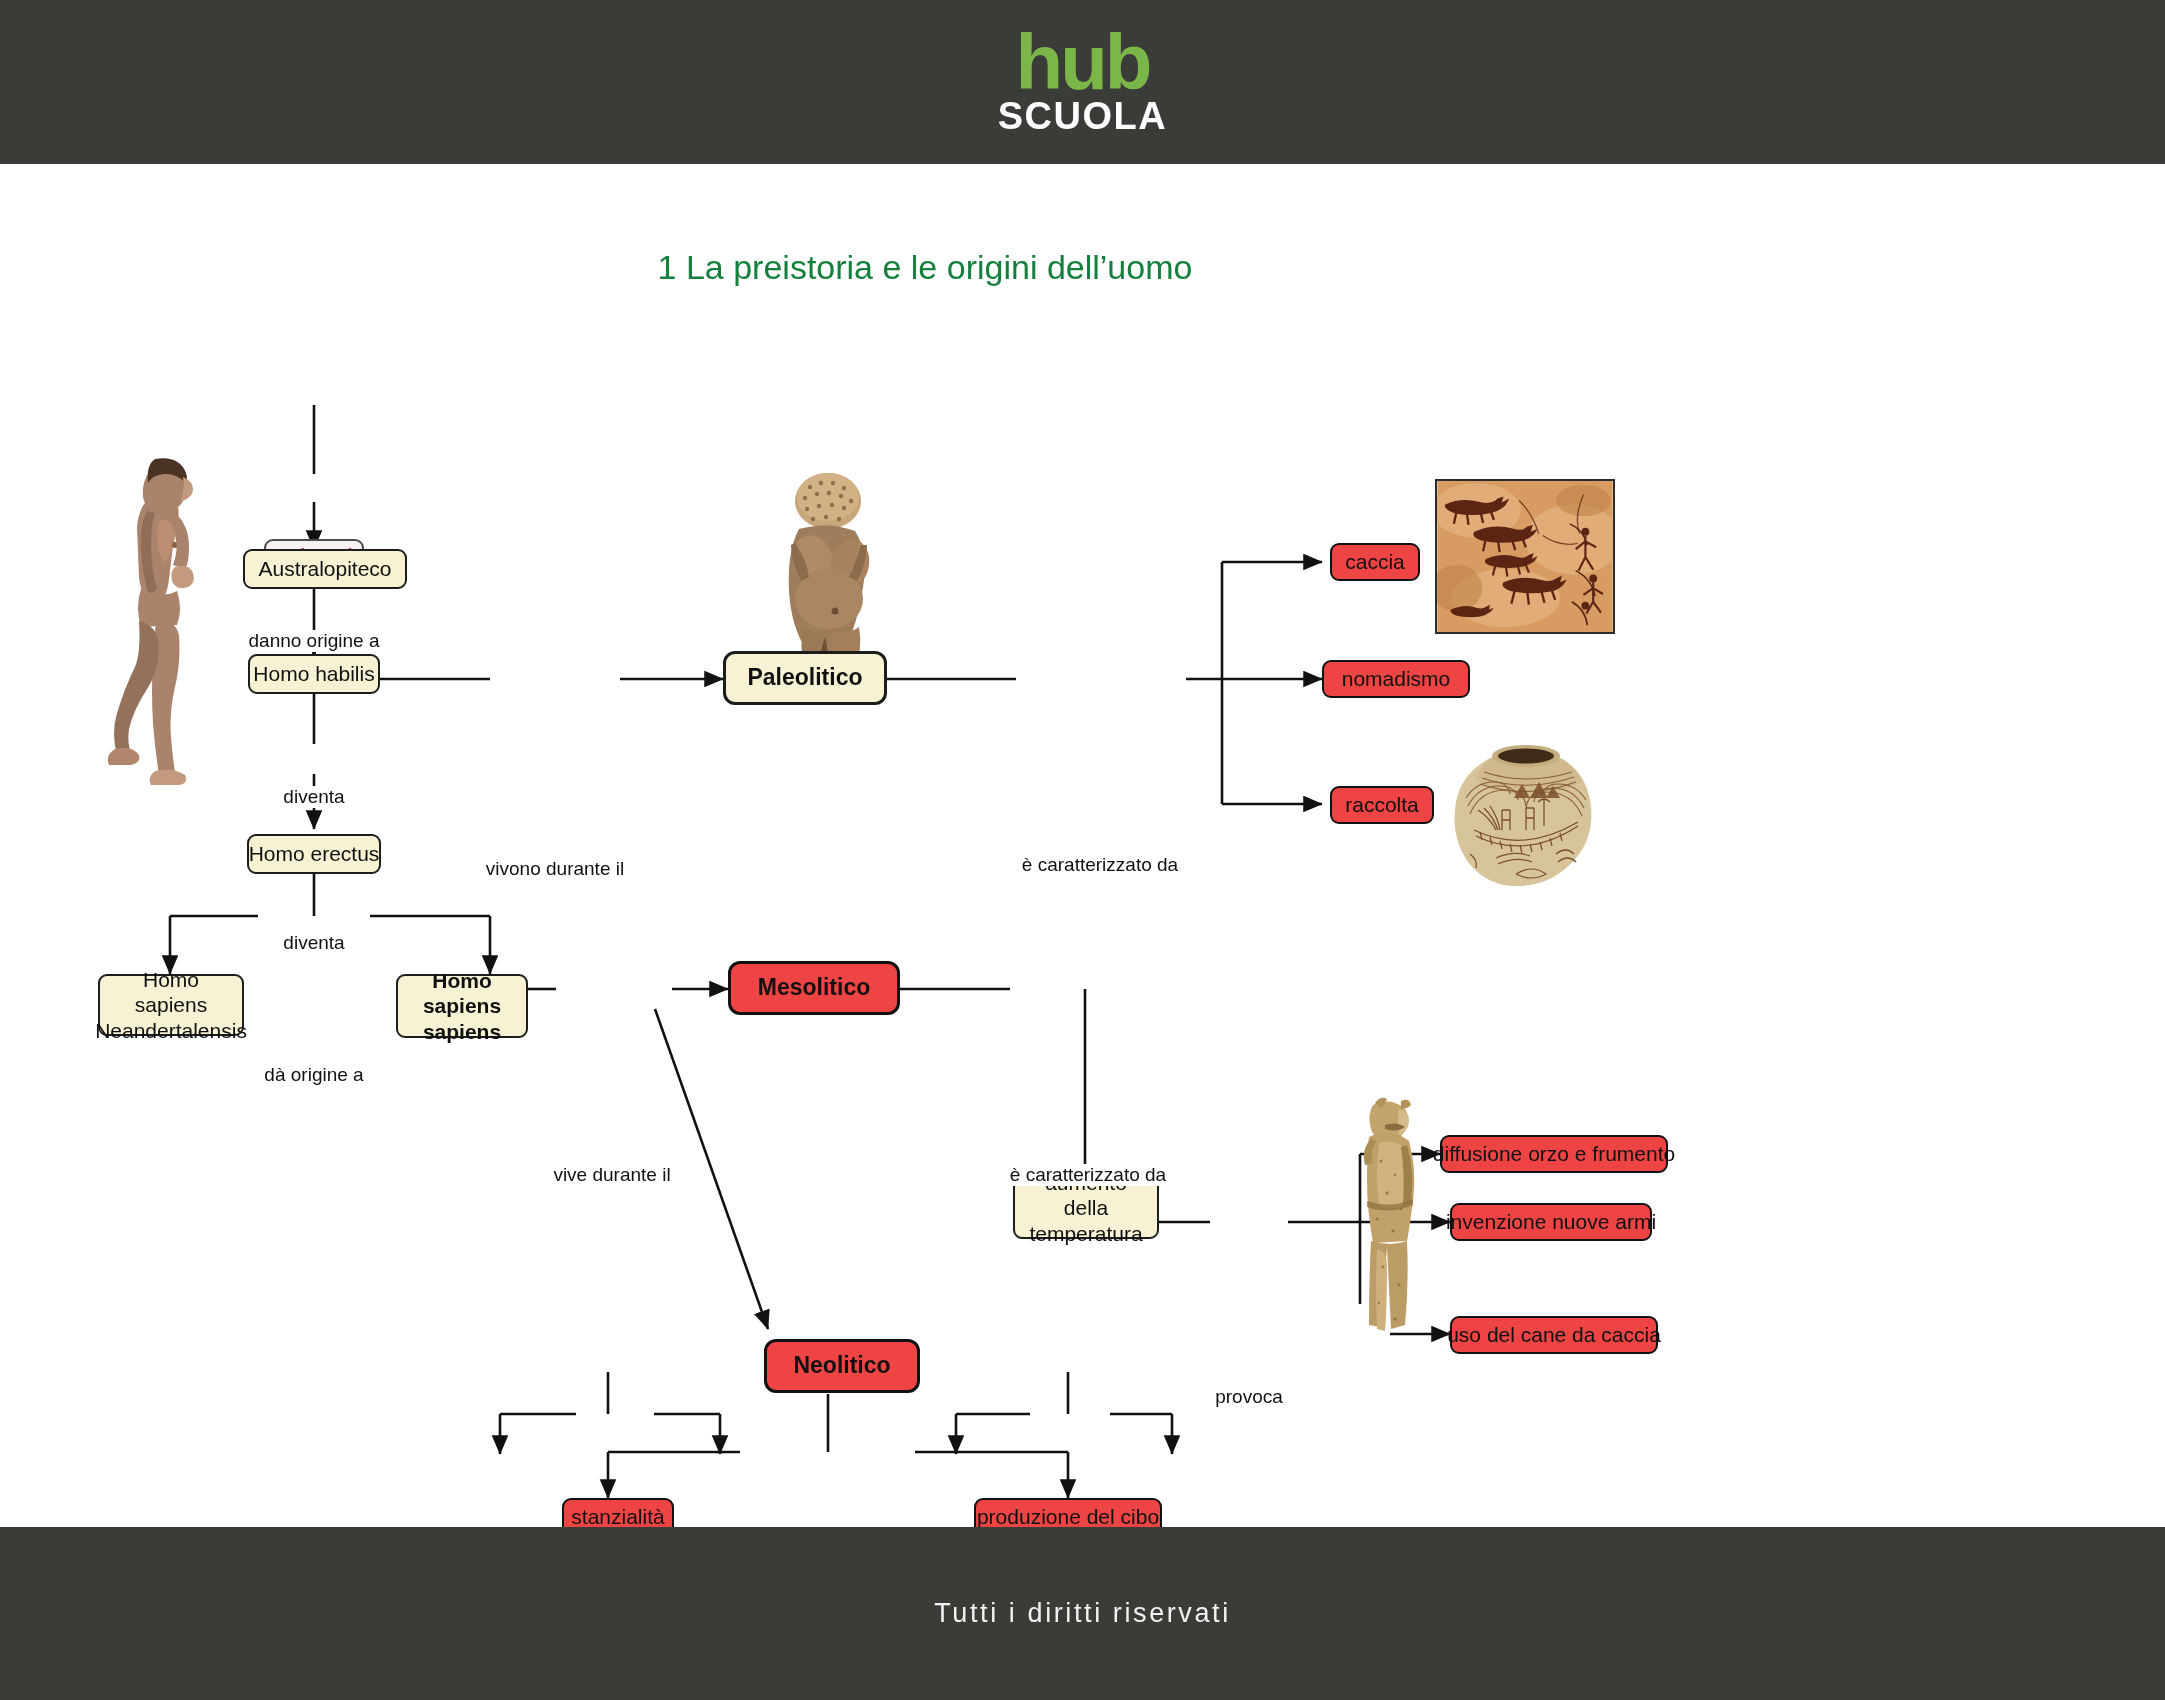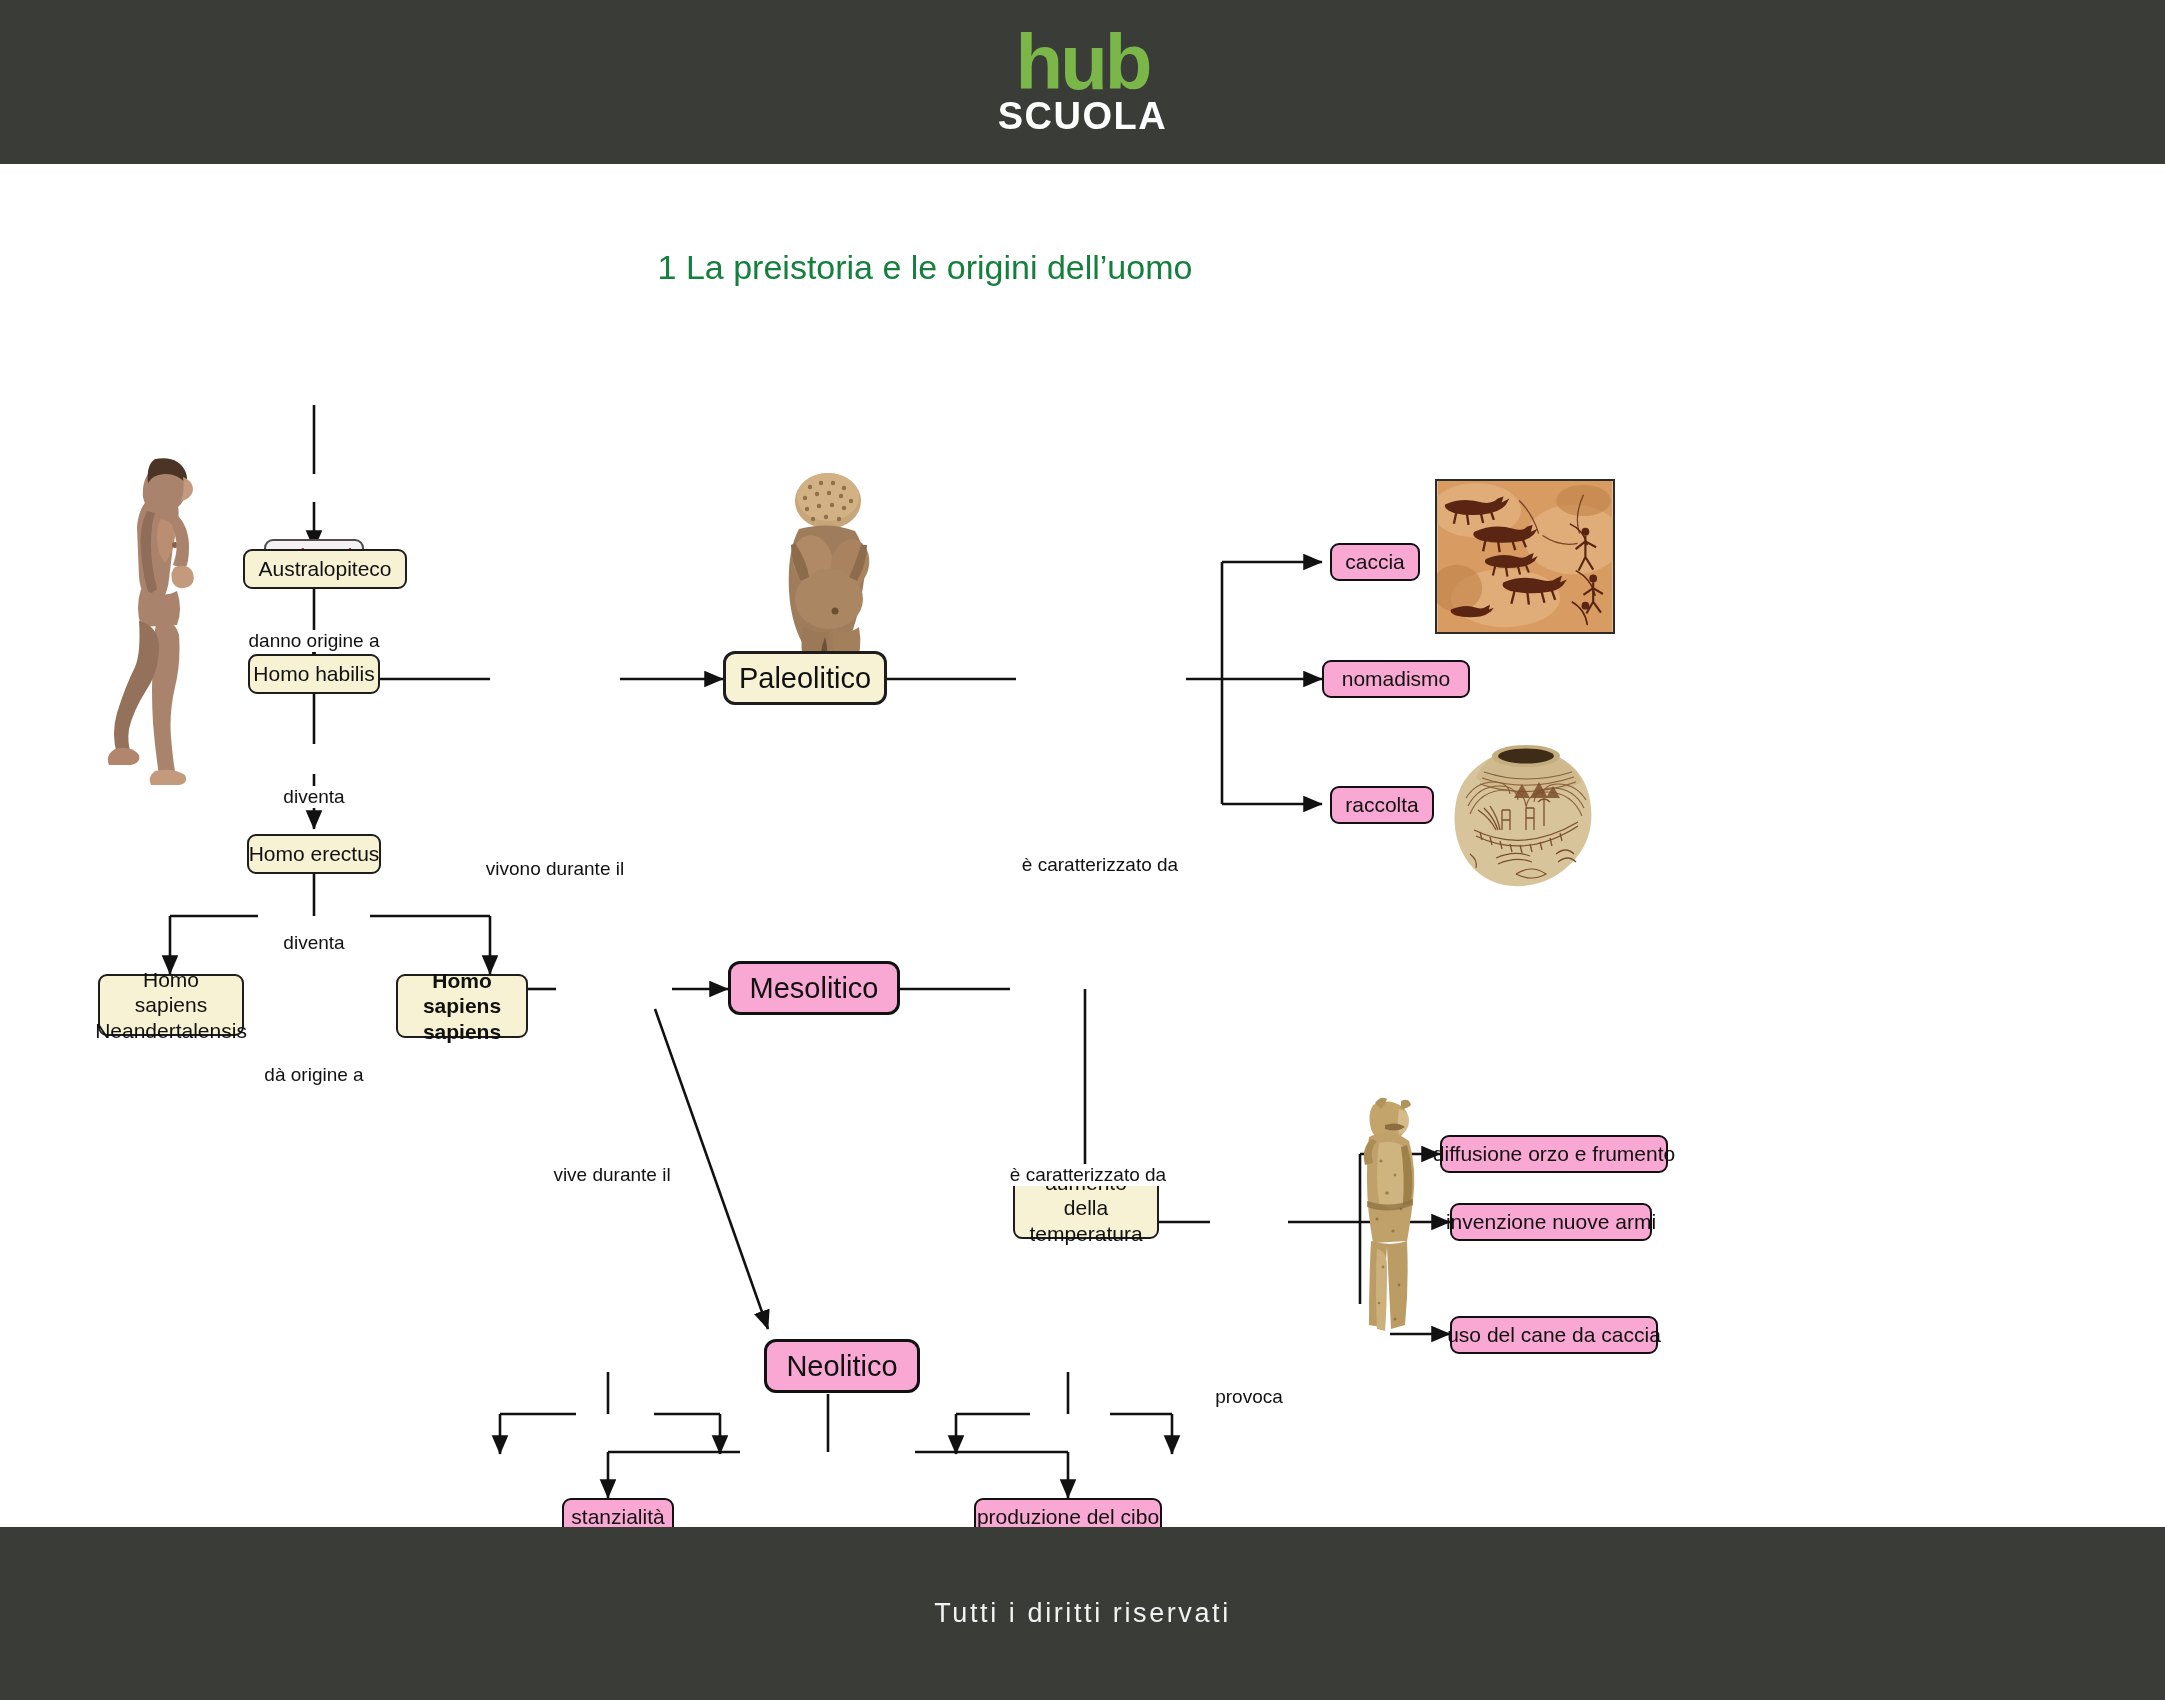--- a/index.html
+++ b/index.html
@@ -66,37 +66,37 @@
     position: absolute; left: 0; top: 164px;
     width: 2165px; height: 1363px;
   }
   #lines { position: absolute; left: 0; top: 0; width: 2165px; height: 1363px; }
 
   
   .node {
     position: absolute;
     display: flex; align-items: center; justify-content: center;
     text-align: center;
-    background: #f9a8d4;
+    background: #ef4444;
     border: 2px solid #111111;
     border-radius: 9px;
     color: #111111;
     font-size: 21px;
     line-height: 1.12;
     padding: 2px 8px;
     white-space: nowrap;
   }
   .node.cream { background: #f7f2d3; border-color: #1d1d1d; }
   .node.pinkish {
     background: #f6f1f3; border: 2px solid #4d4d4d;
     color: #c1295b; font-size: 25px;
   }
   .node.bold { font-weight: bold; }
   .node.period {
-    font-weight: normal; font-size: 29px;
+    font-weight: bold; font-size: 23px;
     border-width: 3px; border-radius: 12px;
   }
   .node.two-line { white-space: normal; line-height: 1.22; }
 
   
   .edge-label {
     position: absolute;
     font-size: 19px; color: #111111;
     background: #ffffff;
     padding: 0 6px;

